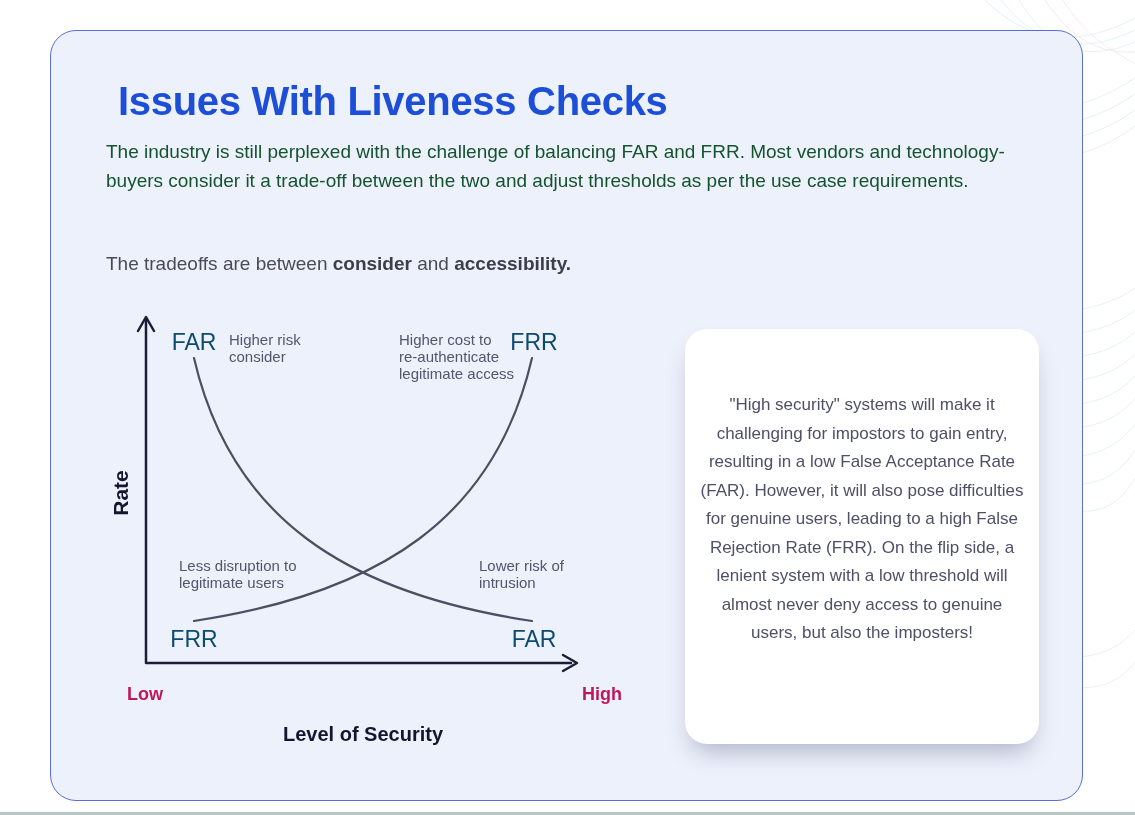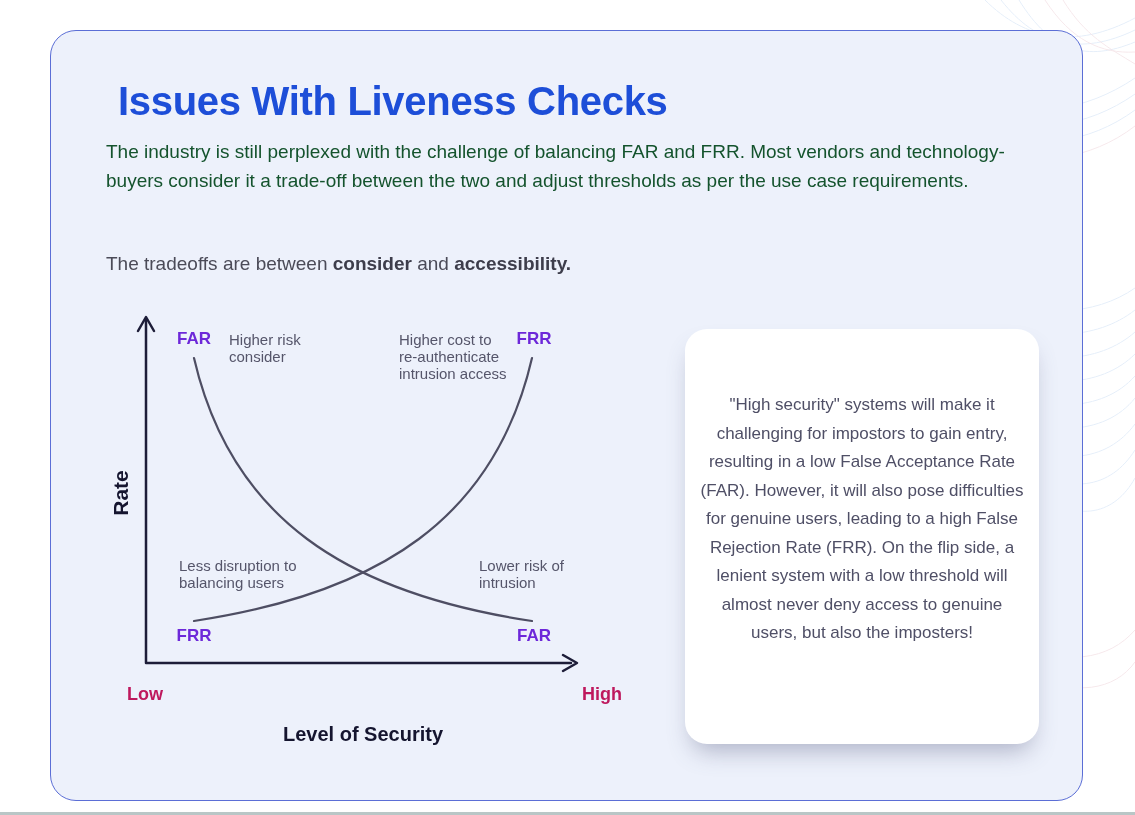--- a/index.html
+++ b/index.html
@@ -54,21 +54,21 @@
   
   .chart {
     position: absolute; left: 50px; top: 272px;
     width: 530px; height: 465px;
     margin: 0;
   }
   .chart svg.plot { position: absolute; left: 0; top: 0; }
 
   .chart .lbl { position: absolute; white-space: nowrap; }
   .series-lbl {
-    font-size: 17px; font-weight: 700; color: #6d28d9;
+    font-size: 23px; font-weight: 400; color: #0c4a6e;
     transform: translateX(-50%);
   }
   .ann { font-size: 15px; line-height: 17px; color: #55556a; }
   .tick {
     font-size: 18px; font-weight: 700; color: #be185d;
     transform: translateX(-50%);
   }
   .xlabel {
     font-size: 20px; font-weight: 700; color: #15152f;
     transform: translateX(-50%);
@@ -163,25 +163,25 @@
     <div class="lbl series-lbl" style="left:93px; top:323px;">FRR</div>
     <div class="lbl series-lbl" style="left:433px; top:323px;">FAR</div>
 
     <div class="lbl ann" style="left:128px; top:28px;">
       <div>Higher risk</div>
       <div>consider</div>
     </div>
     <div class="lbl ann" style="left:298px; top:28px;">
       <div>Higher cost to</div>
       <div>re-authenticate</div>
-      <div>intrusion access</div>
+      <div>legitimate access</div>
     </div>
     <div class="lbl ann" style="left:78px; top:254px;">
       <div>Less disruption to</div>
-      <div>balancing users</div>
+      <div>legitimate users</div>
     </div>
     <div class="lbl ann" style="left:378px; top:254px;">
       <div>Lower risk of</div>
       <div>intrusion</div>
     </div>
 
     <div class="lbl tick" style="left:44px; top:381px;">Low</div>
     <div class="lbl tick" style="left:464px; top:381px;margin-left:37px;">High</div>
 
     <div class="lbl xlabel" style="left:262px; top:420px;">Level of Security</div>

